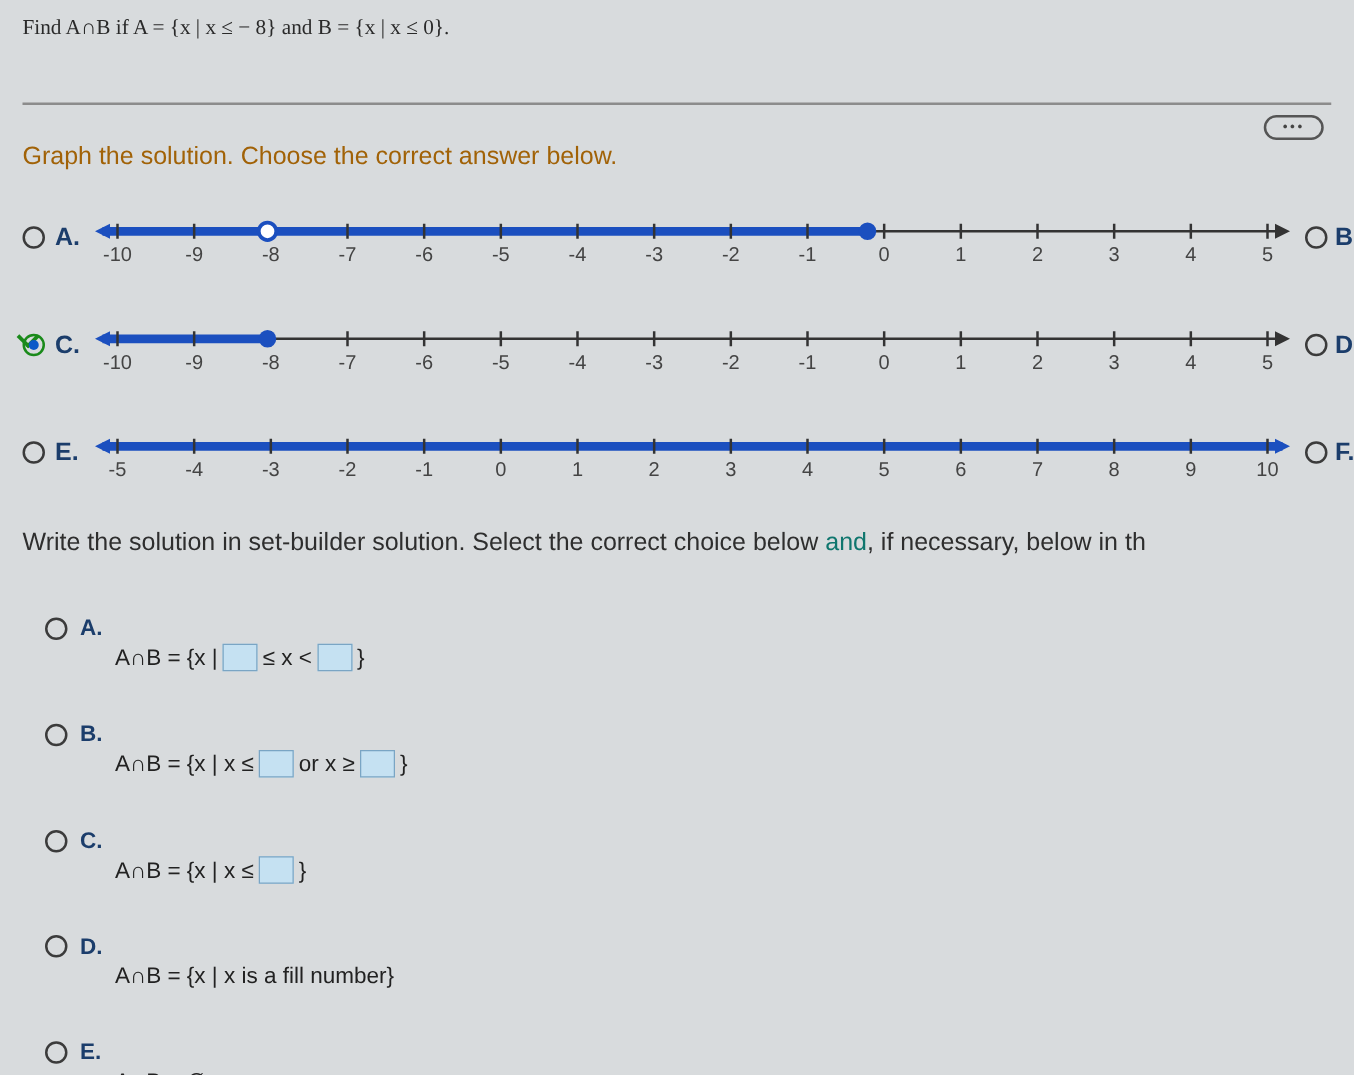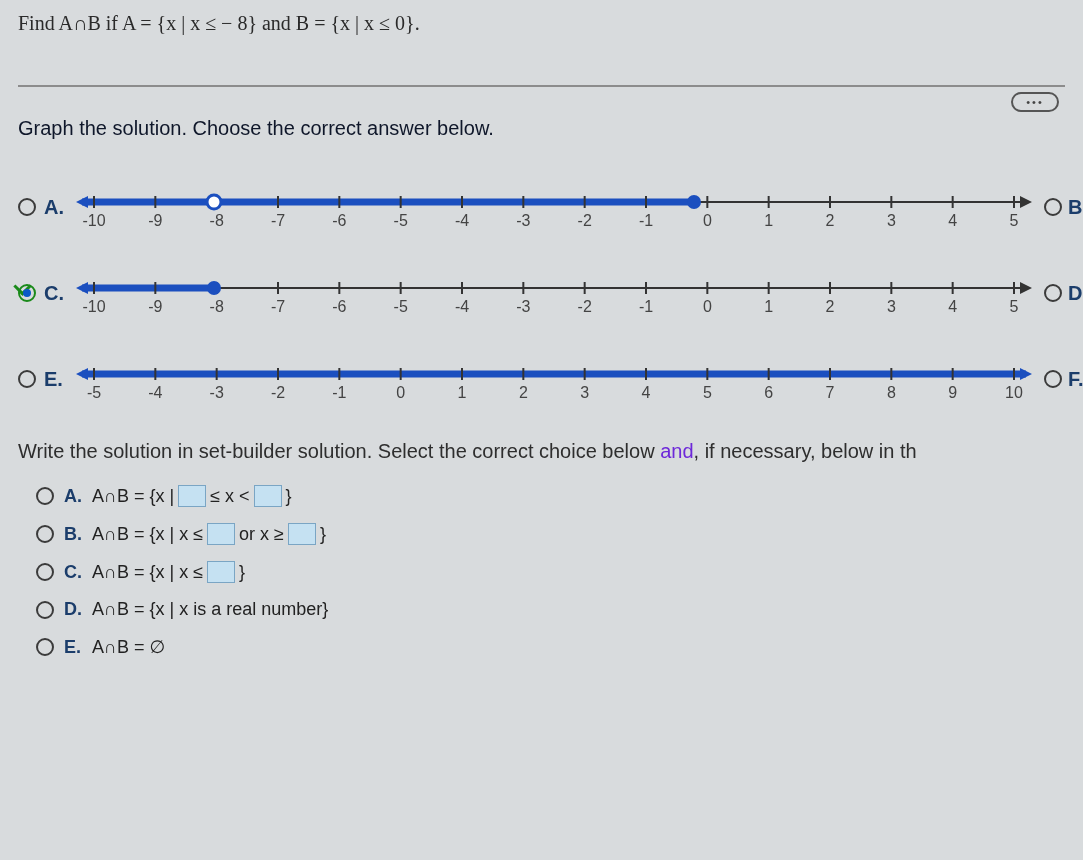--- a/index.html
+++ b/index.html
@@ -6,21 +6,21 @@
   body {
     margin: 0;
     padding: 12px 18px;
     font-family: Arial, Helvetica, sans-serif;
     background: #d8dbdd;
     color: #333;
     width: 1083px;
     height: 860px;
     overflow: hidden;
   }
-  .question { font-size: 20px; color: #2a2a2a; }
+  .question { font-size: 17px; color: #2a2a2a; }
   .question .math { font-family: "Times New Roman", serif; }
   hr.sep {
     border: none;
     border-top: 2px solid #8c8c8c;
     margin: 50px 0 30px 0;
   }
   .ellipsis-btn {
     position: absolute;
     right: 24px;
     top: 92px;
@@ -30,21 +30,21 @@
     border-radius: 10px;
     display: flex;
     align-items: center;
     justify-content: center;
     background: #d8dbdd;
     cursor: pointer;
     color: #444;
     font-size: 11px;
     letter-spacing: 2px;
   }
-  .instruction { font-size: 20px; color: #0f172a; margin-bottom: 42px; }
+  .instruction { font-size: 20px; color: #a16207; margin-bottom: 28px; }
 
   .choice-row {
     display: flex;
     align-items: center;
     margin-bottom: 36px;
   }
   .radio {
     width: 18px; height: 18px;
     border: 2px solid #3b3b3b;
     border-radius: 50%;
@@ -88,31 +88,31 @@
   .right-radio { margin-left: 10px; margin-right: 6px; }
   .right-letter { font-size: 20px; font-weight: bold; color: #1b3d6b; width: 24px; }
 
   .nl {
     width: 960px;
     height: 50px;
     display: block;
   }
 
   .part2 { font-size: 20px; color: #2e2e2e; margin: 24px 0 22px 0; }
-  .part2 .and { color: #6d28d9; }
+  .part2 .and { color: #0f766e; }
 
   .sb-options { margin-left: 18px; }
   .sb-row {
     display: flex;
     align-items: center;
     margin-bottom: 16px;
   }
   .sb-row .radio { margin-right: 10px; }
   .sb-letter { font-size: 18px; font-weight: bold; color: #1b3d6b; width: 28px; }
-  .sb-expr { font-size: 18px; font-family: Arial, sans-serif; color: #222; display: flex; align-items: center; gap: 4px; }
+  .sb-expr { font-size: 18px; font-family: Arial, sans-serif; color: #222; display: flex; align-items: center; gap: 4px; margin-top: 47px; }
   .fillbox {
     display: inline-block;
     width: 28px; height: 22px;
     background: #c5e1f2;
     border: 1px solid #7aa5c4;
     vertical-align: middle;
   }
 </style>
 </head>
 <body>
@@ -310,21 +310,21 @@
     <div class="sb-expr">
       <span>A∩B = {x | x ≤</span>
       <span class="fillbox"></span>
       <span>}</span>
     </div>
   </div>
   <div class="sb-row">
     <div class="radio"></div>
     <div class="sb-letter">D.</div>
     <div class="sb-expr">
-      <span>A∩B = {x | x is a real number}</span>
+      <span>A∩B = {x | x is a fill number}</span>
     </div>
   </div>
   <div class="sb-row">
     <div class="radio"></div>
     <div class="sb-letter">E.</div>
     <div class="sb-expr">
       <span>A∩B = ∅</span>
     </div>
   </div>
 </div>

